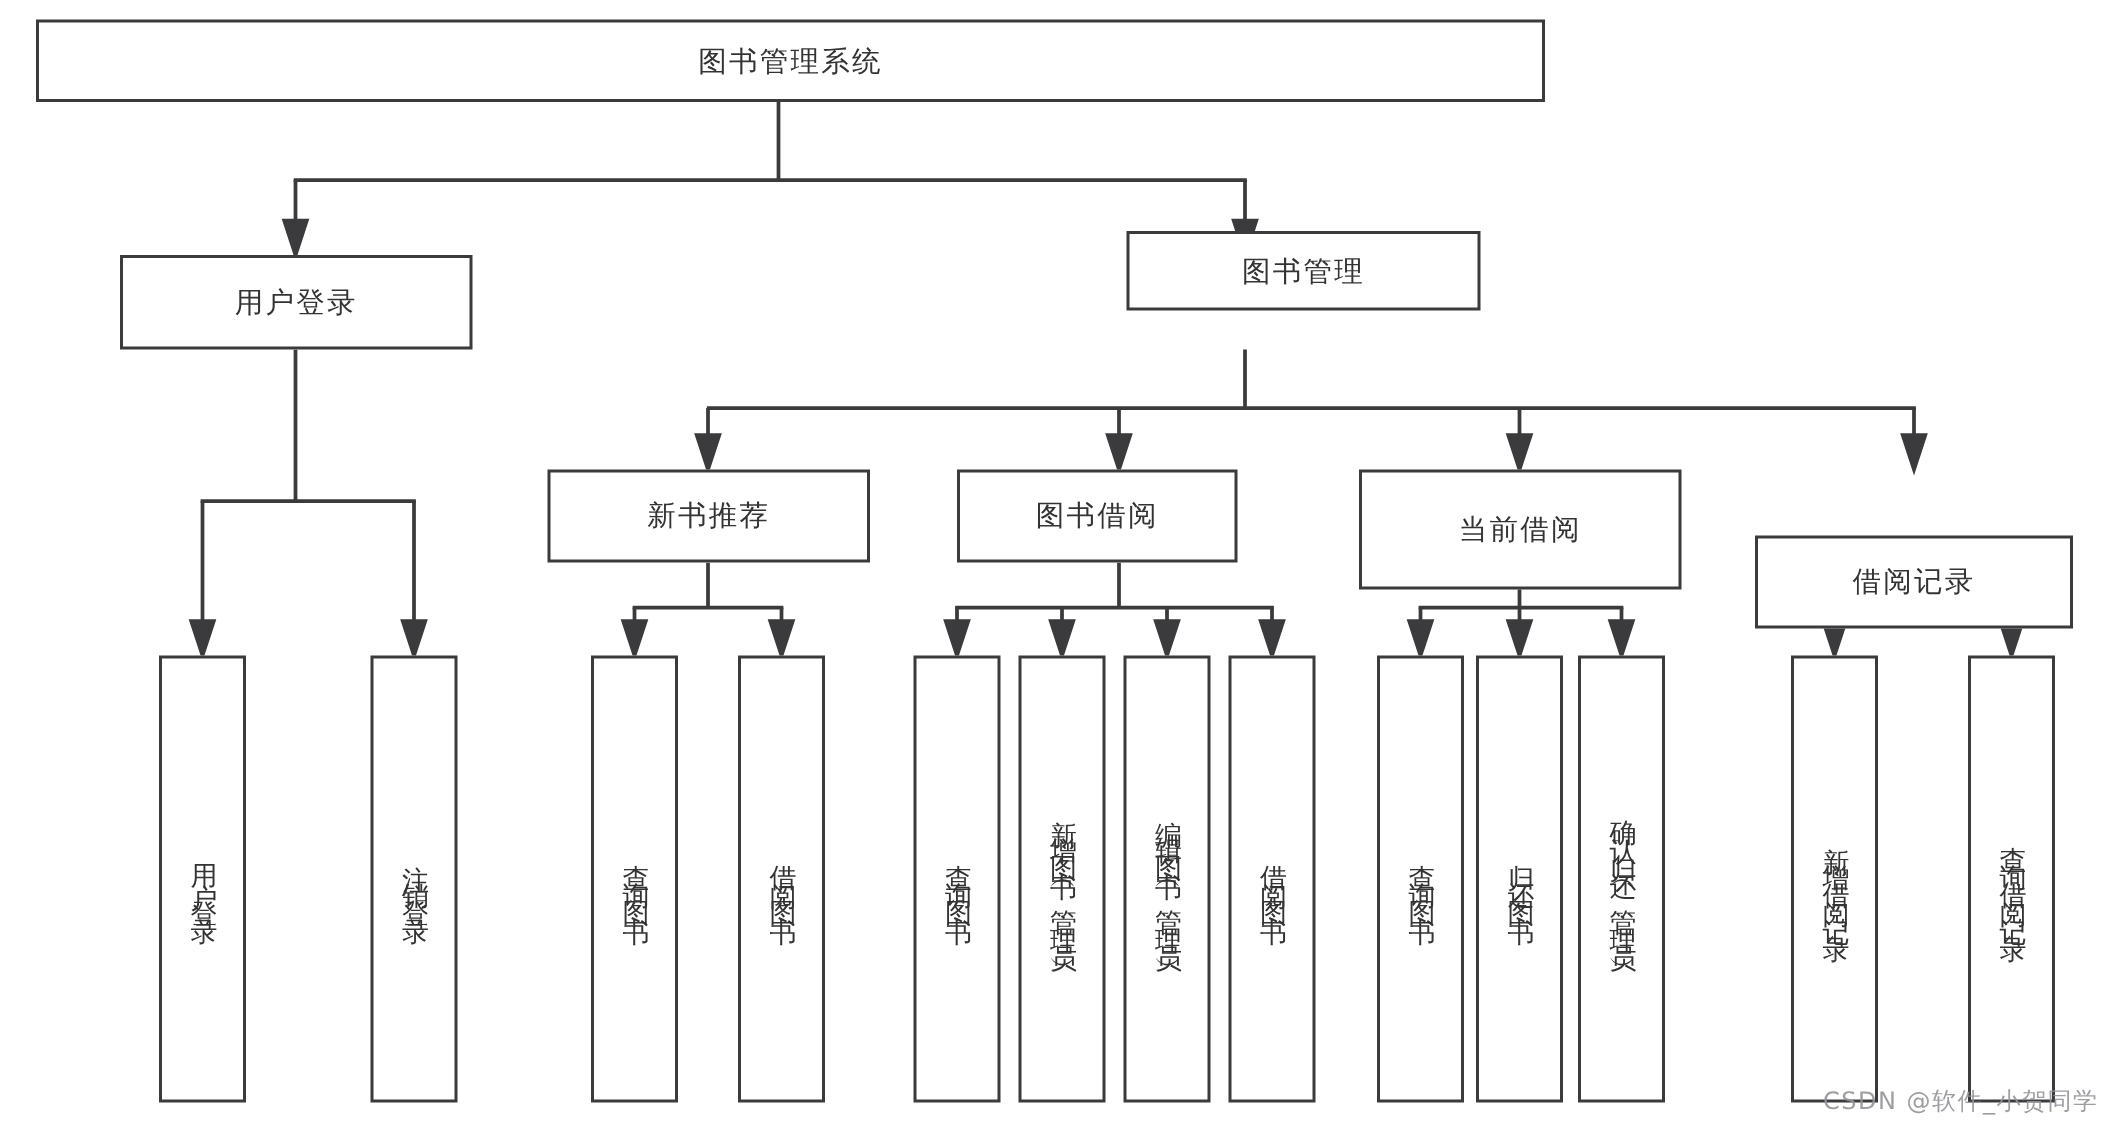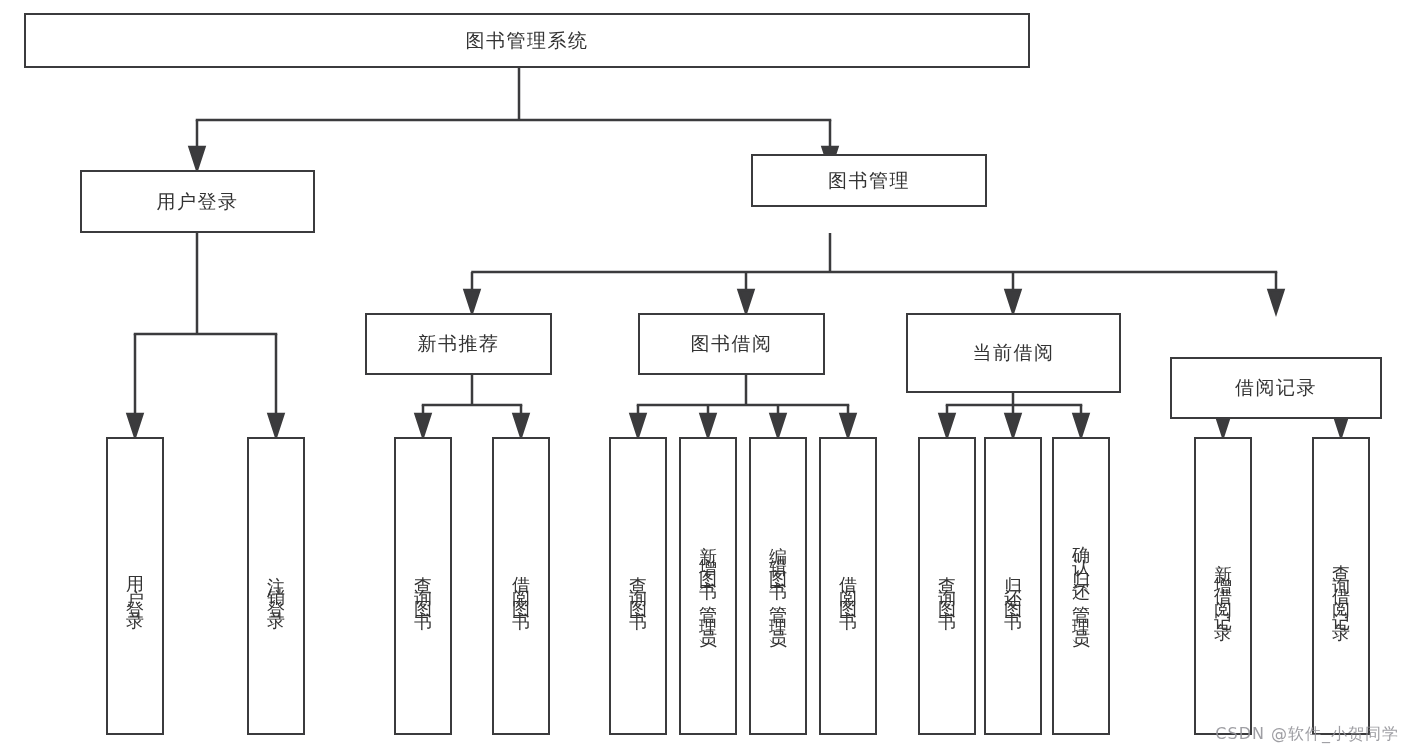--- a/index.html
+++ b/index.html
@@ -128,21 +128,21 @@
     <span class="h-label">图书管理系统</span>
   </div>
 
   <div class="box" style="left:80px;top:170px;width:235px;height:63px;">
     <span class="h-label">用户登录</span>
   </div>
   <div class="box" style="left:712px;top:154px;width:236px;height:53px;margin-left:39px;">
     <span class="h-label">图书管理</span>
   </div>
 
-  <div class="box" style="left:365px;top:313px;width:187px;height:62px;">
+  <div class="box" style="left:365px;top:313px;width:215px;height:62px;">
     <span class="h-label">新书推荐</span>
   </div>
   <div class="box" style="left:638px;top:313px;width:187px;height:62px;">
     <span class="h-label">图书借阅</span>
   </div>
   <div class="box" style="left:906px;top:313px;width:215px;height:80px;">
     <span class="h-label">当前借阅</span>
   </div>
   <div class="box" style="left:1170px;top:313px;width:212px;height:62px;margin-top:44px;">
     <span class="h-label">借阅记录</span>

